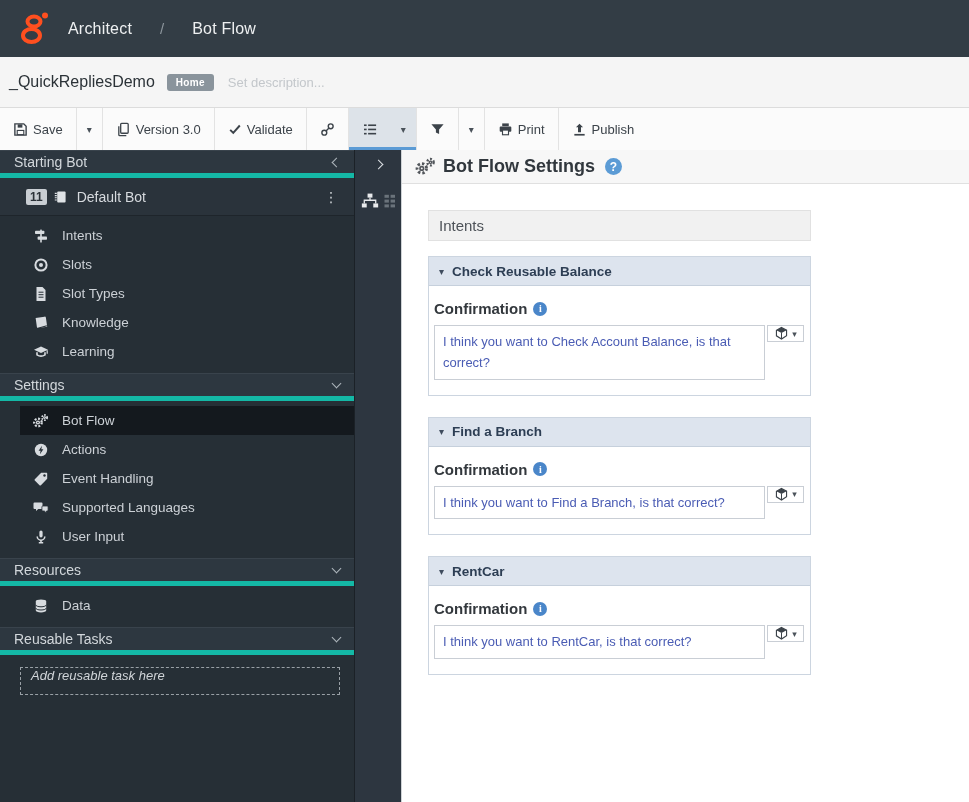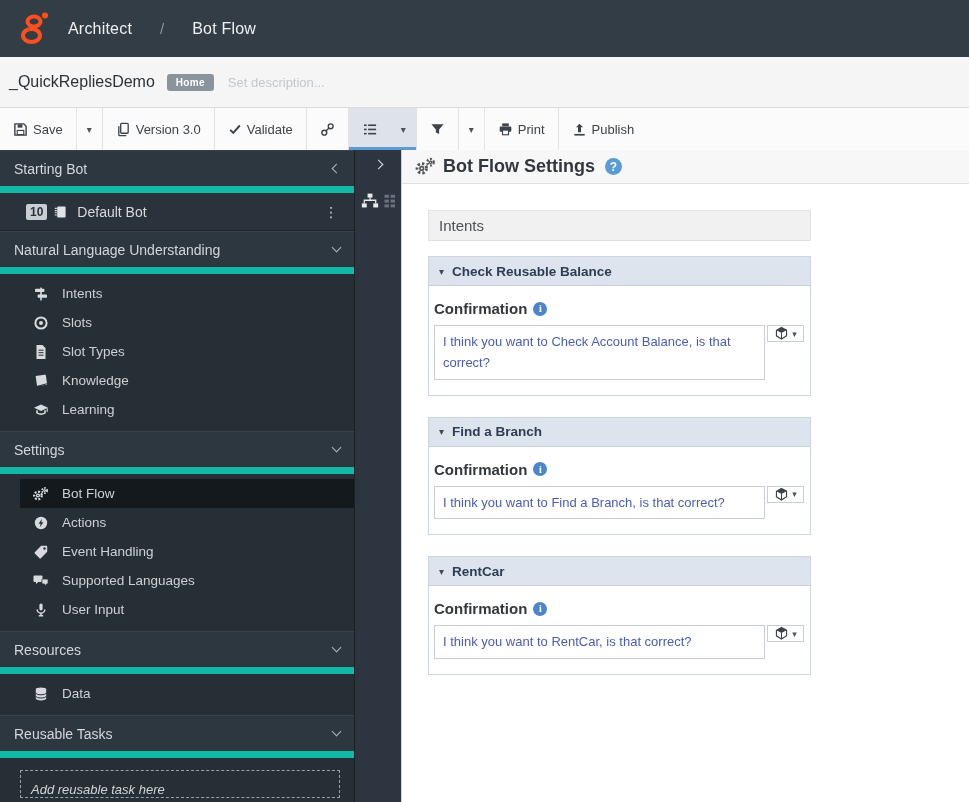--- a/index.html
+++ b/index.html
@@ -29,42 +29,42 @@
              display:flex; align-items:stretch; color:#3c434a; }
   .tb-btn { display:flex; align-items:center; gap:5px; padding:0 13px; font-size:13px;
             color:#3c434a; background:transparent; border:none; cursor:pointer; }
   .tb-caret { padding:0 10px; font-size:10px; color:#4a525a; display:flex; align-items:center; }
   .tb-div { width:1px; background:#e3e3e3; }
   .tb-active { background:#dde3e9; box-shadow:inset 0 -3px 0 #5b9bd5; }
 
   
   .sidebar { position:absolute; top:150px; left:0; width:354px; bottom:0; background:#262f36;
              color:#ccd2d7; overflow:hidden; }
-  .side-header { height:43px; background:#2d3740; border-top:1px solid #39434c;
-                 border-bottom:7px solid #14b8a6; display:flex; align-items:center;
+  .side-header { height:28px; background:#2d3740; border-top:1px solid #39434c;
+                 border-bottom:5px solid #14b8a6; display:flex; align-items:center;
                  padding:0 14px; font-size:14px; color:#d2d7db; cursor:pointer; }
   .side-header .hchev { margin-left:auto; color:#aeb6bc; }
   .chev { display:inline-block; width:7px; height:7px; border-right:1.8px solid currentColor;
           border-bottom:1.8px solid currentColor; }
   .chev.down { transform:rotate(45deg); margin-top:-4px; }
   .chev.left { transform:rotate(135deg); }
   .chev.right { transform:rotate(-45deg); }
   .bot-row { height:38px; background:#2a333b; border-bottom:1px solid #1e252b;
              display:flex; align-items:center; padding:0 12px 0 26px; cursor:pointer; }
   .bot-badge { background:#c9ced3; color:#2b3238; font-size:12px; font-weight:bold;
                padding:1px 4px; border-radius:2px; margin-right:6px; }
   .bot-label { font-size:14px; color:#d6dade; margin-left:8px; }
   .kebab { margin-left:auto; font-size:14px; color:#cfd4d8; padding:0 4px; cursor:pointer; }
   .side-group { padding:5px 0 7px; }
   .side-item { height:29px; margin-left:20px; padding:0 10px 0 12px; display:flex;
                align-items:center; gap:13px; font-size:13.5px; color:#ccd1d6; cursor:pointer; }
   .side-item.selected { background:#14191e; }
   .side-item .icon { width:17px; color:#d7dbdf; }
   .reusable-box { margin:12px 14px 0 20px; border:1px dashed #99a0a6; height:28px;
-                  display:flex; align-items:flex-end; padding:0 10px; font-size:13px;
+                  display:flex; align-items:flex-start; padding:0 10px; font-size:13px;
                   font-style:italic; color:#d0d4d8; cursor:pointer; }
 
   
   .strip { position:absolute; top:150px; left:354px; width:47px; bottom:0; background:#2d3640;
            border-left:1px solid #1b2127; }
   .strip .expand { display:flex; justify-content:center; padding-top:11px; color:#dfe3e6; cursor:pointer; }
   .strip-icons { display:flex; justify-content:center; gap:5px; margin-top:25px; }
   .strip-icons .tree { color:#e8eaec; cursor:pointer; }
   .strip-icons .grid { color:#6a737b; cursor:pointer; }
 
@@ -219,37 +219,31 @@
 <div class="sidebar">
 
   <div class="side-header">
     <span>Starting Bot</span>
     <span class="hchev icon">
         <span class="chev left"></span>
       </span>
   </div>
 
   <div class="bot-row">
-    <span class="bot-badge">10</span>
+    <span class="bot-badge">11</span>
     <span class="icon" style="color:#dfe3e6">
       <svg width="16" height="16" viewBox="0 0 16 16">
           <rect x="4.2" y="2.4" width="8.4" height="11.2" rx="1" fill="currentColor"></rect>
           <path d="M1.8 4.4h2M1.8 6.6h2M1.8 8.8h2M1.8 11h2" stroke="currentColor" stroke-width="1.1"></path>
         </svg>
     </span>
     <span class="bot-label">Default Bot</span>
     <span class="kebab">⋮</span>
   </div>
 
-  <div class="side-header">
-    <span>Natural Language Understanding</span>
-    <span class="hchev icon">
-        <span class="chev down"></span>
-      </span>
-  </div>
   <div class="side-group">
     <div class="side-item">
       <span class="icon">
         <svg width="16" height="16" viewBox="0 0 16 16" fill="currentColor">
             <rect x="7.2" y="1.4" width="1.6" height="13.2" rx=".5"></rect>
             <rect x="2" y="2.8" width="9.4" height="3.2" rx=".8"></rect>
             <rect x="4.6" y="8.6" width="9.4" height="3.2" rx=".8"></rect>
           </svg>
       </span>
       <span>Intents</span>

